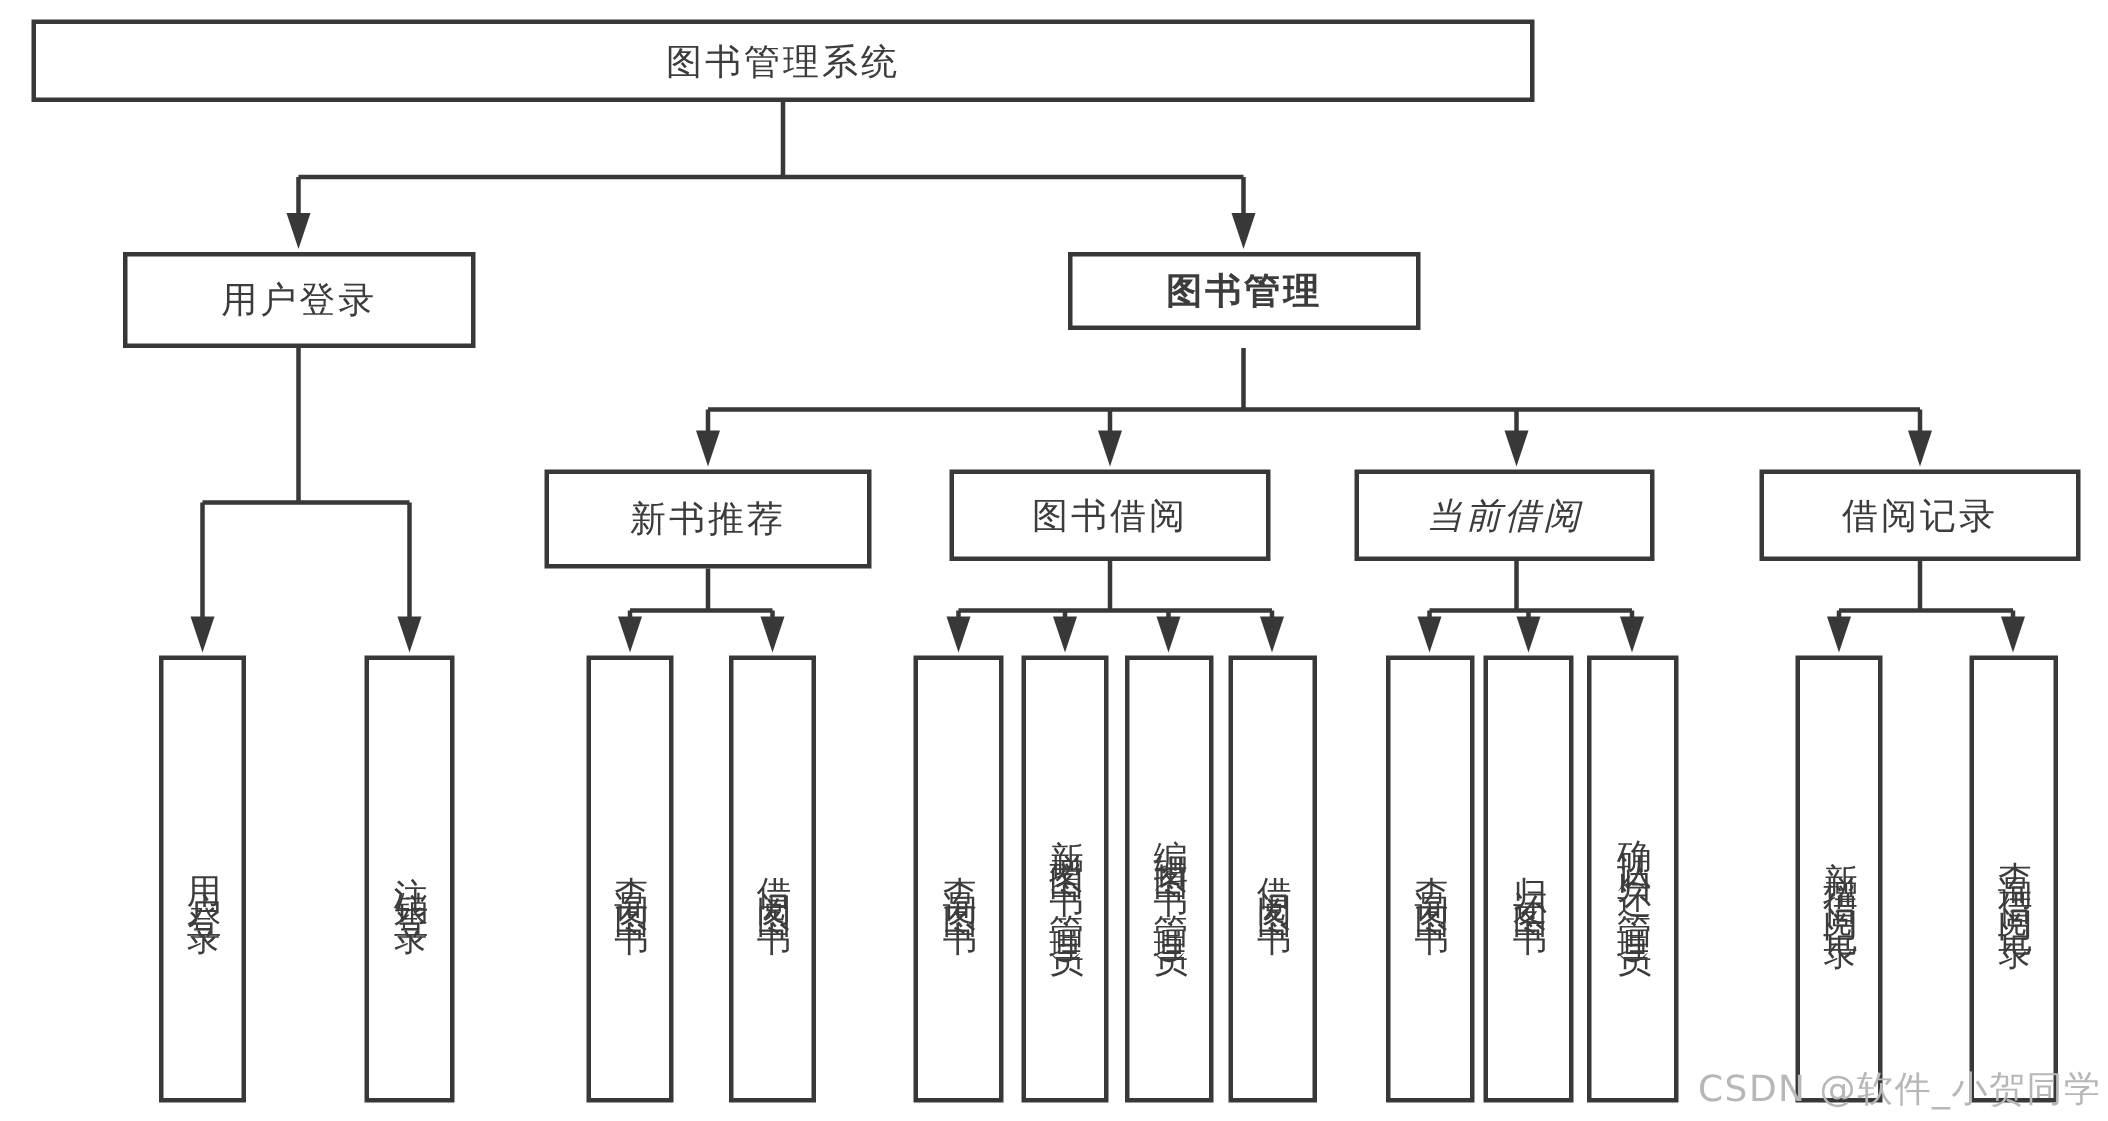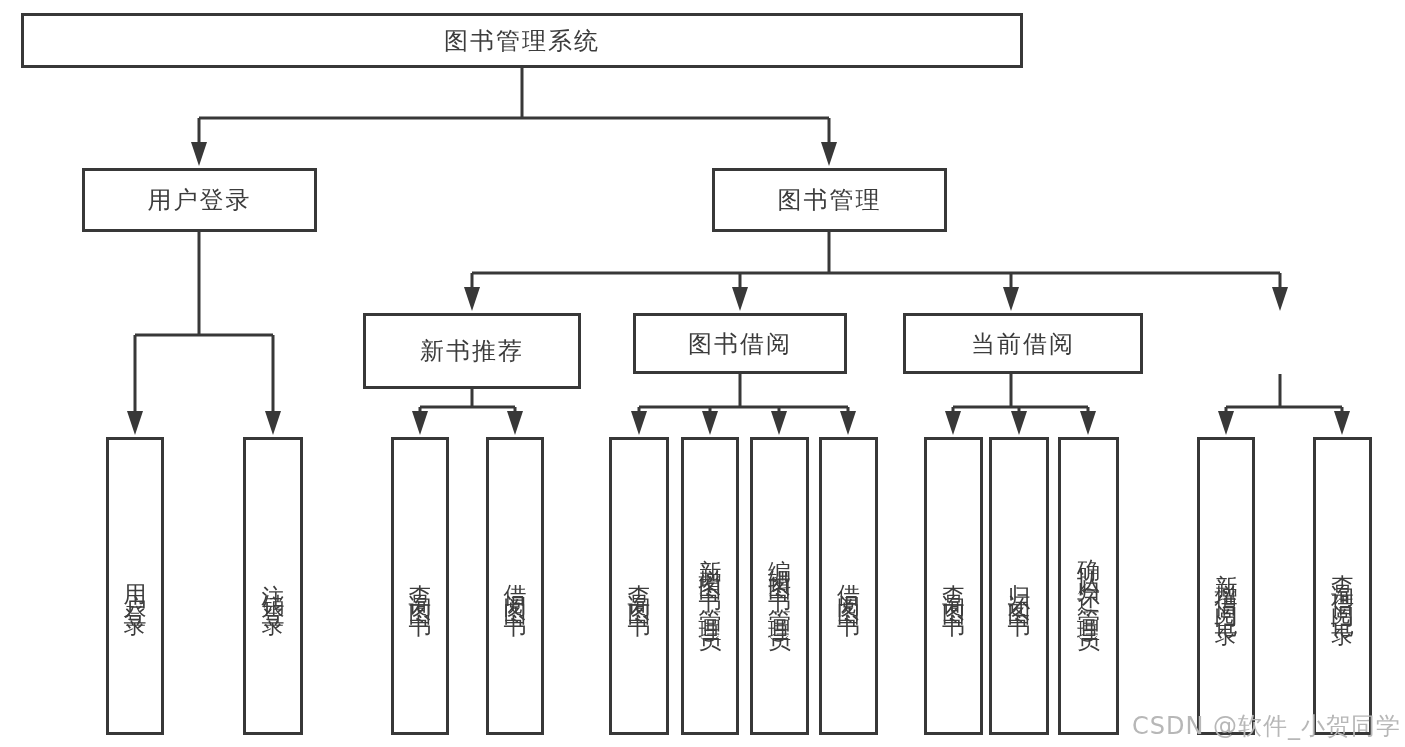--- a/index.html
+++ b/index.html
@@ -92,32 +92,35 @@
     <polygon class="ahead" points="1342,435 1334,411 1350,411"></polygon>
   </svg>
 
   <div class="box" style="left:21px;top:13px;width:1002px;height:55px;">
     <span class="h-label">图书管理系统</span>
   </div>
 
   <div class="box" style="left:82px;top:168px;width:235px;height:64px;">
     <span class="h-label">用户登录</span>
   </div>
-  <div class="box" style="left:712px;top:168px;width:235px;height:64px;">
+  <div class="box" style="left:712px;top:168px;width:235px;height:52px;font-weight:bold;">
     <span class="h-label">图书管理</span>
   </div>
 
-  <div class="box" style="left:363px;top:313px;width:218px;height:76px;">
+  <div class="box" style="left:363px;top:313px;width:218px;height:66px;">
     <span class="h-label">新书推荐</span>
   </div>
   <div class="box" style="left:633px;top:313px;width:214px;height:61px;align-items:center;">
     <span class="h-label">图书借阅</span>
   </div>
-  <div class="box" style="left:903px;top:313px;width:240px;height:61px;">
+  <div class="box" style="left:903px;top:313px;width:200px;height:61px;font-style:italic;">
     <span class="h-label">当前借阅</span>
+  </div>
+  <div class="box" style="left:1173px;top:313px;width:214px;height:61px;">
+    <span class="h-label">借阅记录</span>
   </div>
 
   <div class="box v-box" style="left:106px;top:437px;width:58px;height:298px;">
     <span class="v-label">用户登录</span>
   </div>
   <div class="box v-box" style="left:243px;top:437px;width:60px;height:298px;">
     <span class="v-label">注销登录</span>
   </div>
 
   <div class="box v-box" style="left:391px;top:437px;width:58px;height:298px;">

